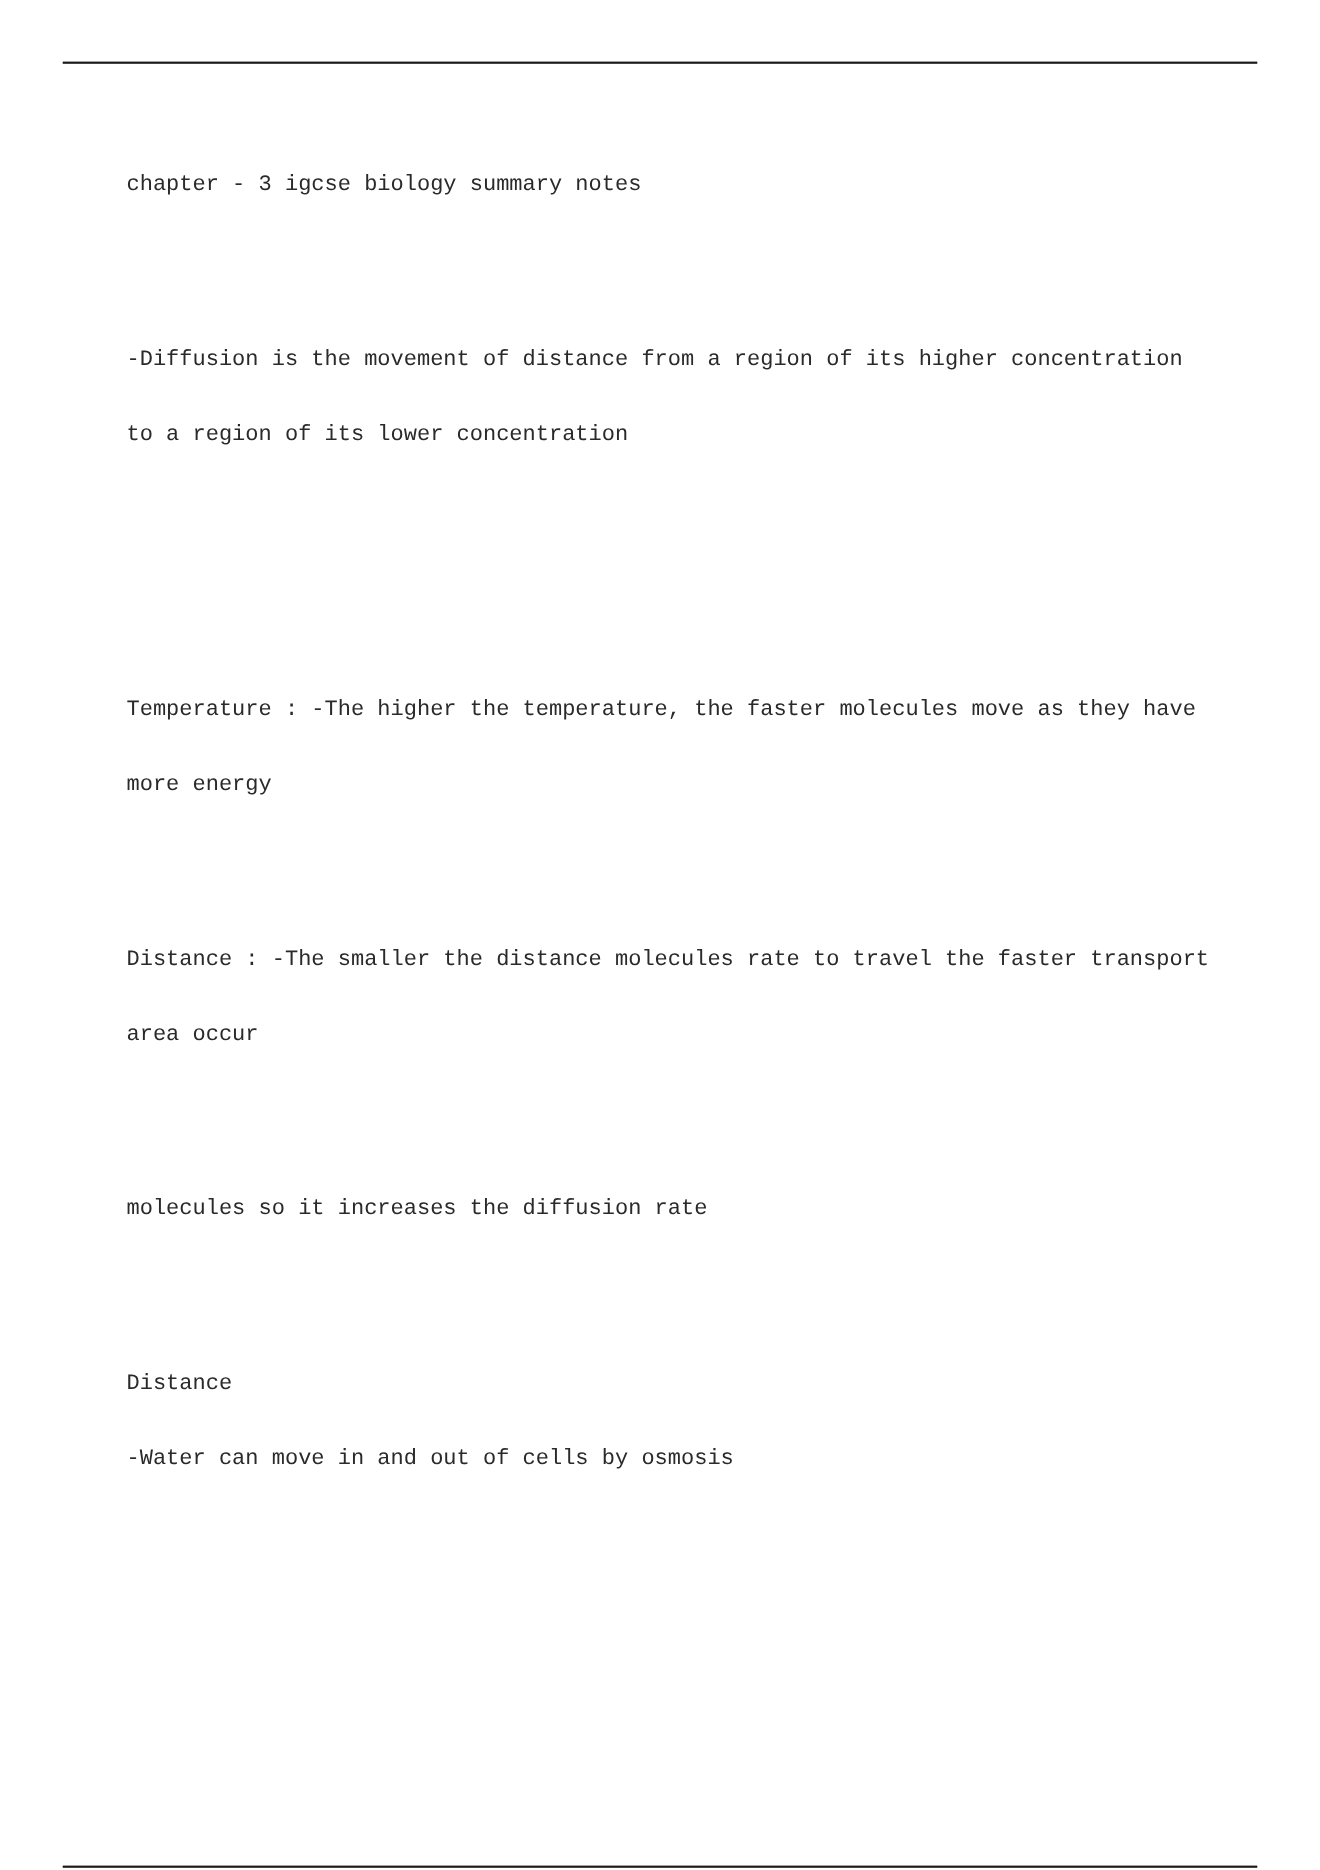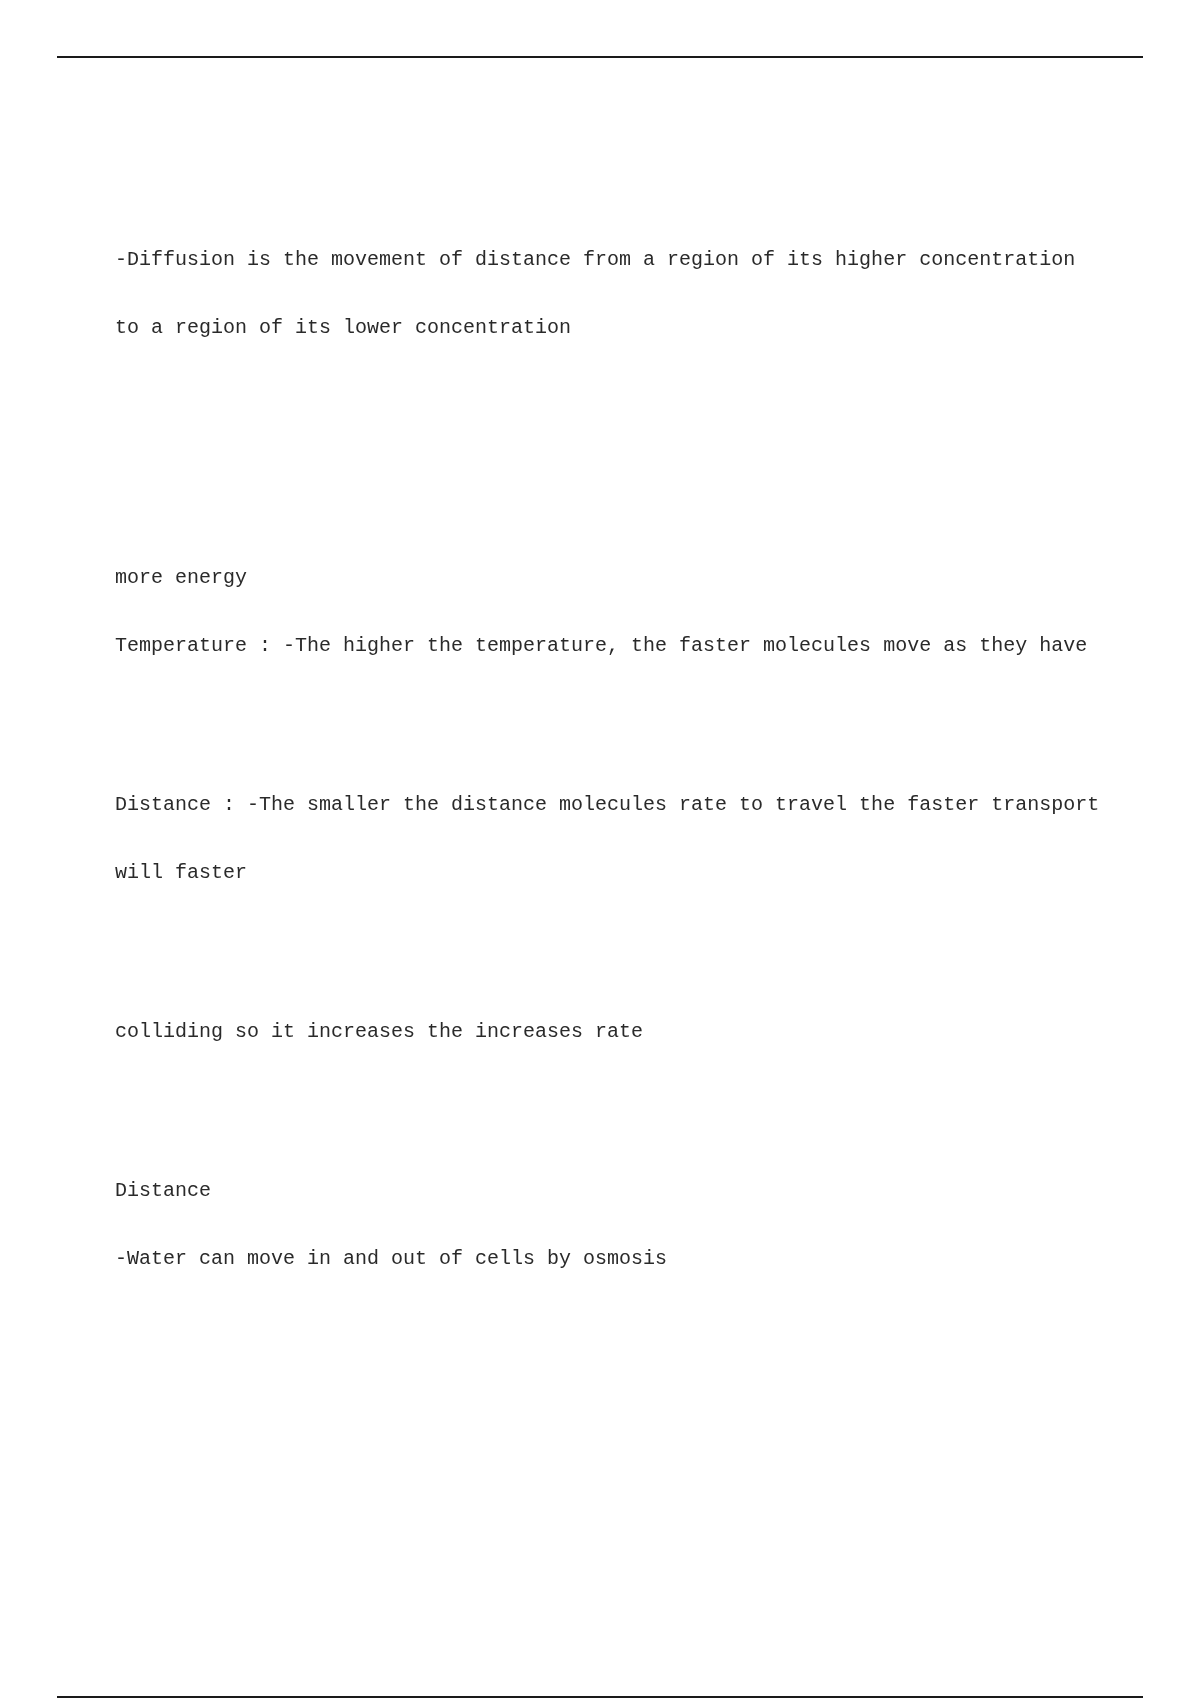--- a/index.html
+++ b/index.html
@@ -15,37 +15,38 @@
   }
   .line { display:block; height:22.7px; }
   .blank { display:block; height:22.7px; }
 </style>
 </head>
 <body>
 
 <div class="rule top"></div>
 
 <div class="content">
+  <span class="line">chapter - 3 igcse biology summary notes</span>
   <span class="blank"></span>
 
   <span class="line">-Diffusion is the movement of distance from a region of its higher concentration</span>
   <span class="line">to a region of its lower concentration</span>
   <span class="blank"></span>
 
   <span class="blank"></span>
 
+  <span class="line">Temperature : -The higher the temperature, the faster molecules move as they have</span>
   <span class="line">more energy</span>
-  <span class="line">Temperature : -The higher the temperature, the faster molecules move as they have</span>
   <span class="blank"></span>
 
   <span class="line">Distance : -The smaller the distance molecules rate to travel the faster transport</span>
-  <span class="line">will faster</span>
+  <span class="line">area occur</span>
   <span class="blank"></span>
 
-  <span class="line">colliding so it increases the increases rate</span>
+  <span class="line">molecules so it increases the diffusion rate</span>
   <span class="blank"></span>
 
   <span class="line">Distance</span>
   <span class="line">-Water can move in and out of cells by osmosis</span>
   <span class="blank"></span>
 
   
   
   
   

